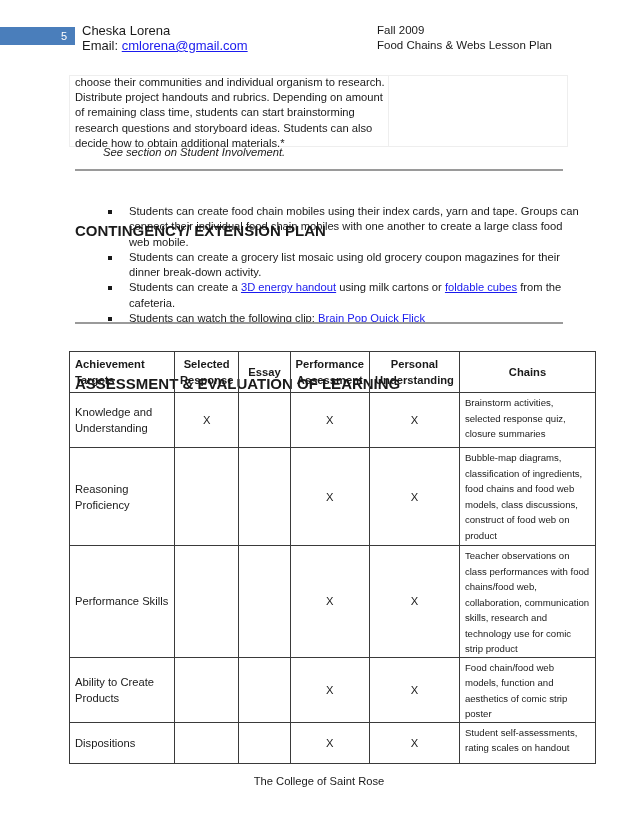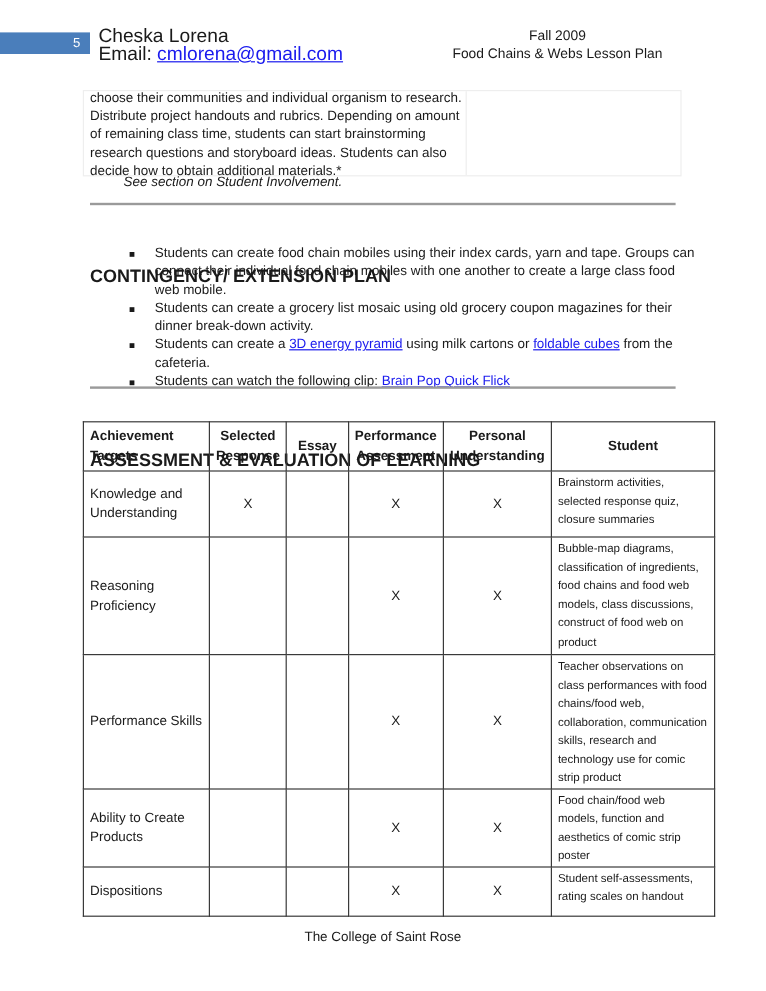--- a/index.html
+++ b/index.html
@@ -1,22 +1,22 @@
 <!DOCTYPE html>
 <html><head>
   <meta charset="utf-8">
   <style>
     html, body { margin: 0; padding: 0; background: #ffffff; }
     body { width: 638px; height: 826px; position: relative; overflow: hidden;
            font-family: "Liberation Sans", sans-serif; color: #1a1a1a; }
     .pgnum { position: absolute; left: 0; top: 27px; width: 75px; height: 18px;
              background: #4a7ebb; color: #fff; font-size: 11px; line-height: 18px;
              text-align: right; box-sizing: border-box; padding-right: 8px; }
-    .hdr-left { position: absolute; left: 82px; top: 23px; font-size: 16px; line-height: 15px; }
-    .hdr-right { position: absolute; right: 86px; top: 23px; font-size: 11.5px; line-height: 15px; text-align: center; }
+    .hdr-left { position: absolute; left: 82px; top: 23px; font-size: 13px; line-height: 15px; }
+    .hdr-right { position: absolute; right: 86px; top: 23px; font-size: 11.5px; line-height: 15px; text-align: left; }
     .hdr-right .plan { font-weight: normal; }
     a, .link { color: #1a1aee; text-decoration: underline; }
 
     .prev-box { position: absolute; left: 69px; top: 75px; width: 499px; height: 72px;
                 border: 1px solid #eeeeee; box-sizing: border-box; }
     .prev-box .divider { position: absolute; left: 318px; top: 0; bottom: 0; border-left: 1px solid #eeeeee; }
     .prev-text { position: absolute; left: 75px; top: 75px; width: 320px; font-size: 11.2px; line-height: 15.2px; }
     .prev-italic { position: absolute; left: 75px; top: 146px; font-size: 11.2px; font-style: italic; margin-left: 28px; }
 
     .rule { position: absolute; left: 75px; width: 488px; border-top: 2px solid #9a9a9a; }
@@ -54,21 +54,21 @@
   </div>
 <div class="prev-text">choose their communities and individual organism to research. Distribute project handouts and rubrics. Depending on amount of remaining class time, students can start brainstorming research questions and storyboard ideas. Students can also decide how to obtain additional materials.*</div>
 <div class="prev-italic">See section on Student Involvement.</div>
 
 <div class="rule" style="top:169px"></div>
 <div class="sec-title" style="top:174px">CONTINGENCY/ EXTENSION PLAN</div>
 
 <ul class="bullets">
   <li><span class="sq"></span><span>Students can create food chain mobiles using their index cards, yarn and tape. Groups can connect their individual food chain mobiles with one another to create a large class food web mobile.</span></li>
   <li><span class="sq"></span><span>Students can create a grocery list mosaic using old grocery coupon magazines for their dinner break-down activity.</span></li>
-  <li><span class="sq"></span><span>Students can create a </span><a class="link">3D energy pyramid</a><span> using milk cartons or </span><a class="link">foldable cubes</a><span> from the cafeteria.</span></li>
+  <li><span class="sq"></span><span>Students can create a </span><a class="link">3D energy handout</a><span> using milk cartons or </span><a class="link">foldable cubes</a><span> from the cafeteria.</span></li>
   <li><span class="sq"></span><span>Students can watch the following clip: </span><a class="link">Brain Pop Quick Flick</a></li>
 </ul>
 
 <div class="rule" style="top:322px"></div>
 <div class="sec-title" style="top:327px">ASSESSMENT &amp; EVALUATION OF LEARNING</div>
 
 <table class="assess">
   <colgroup>
       <col style="width:107px">
       <col style="width:58px">
@@ -77,21 +77,21 @@
       <col style="width:89px">
       <col style="width:142px">
     </colgroup>
   <tbody>
       <tr>
     <th class="left">Achievement Targets</th>
     <th>Selected Response</th>
     <th>Essay</th>
     <th>Performance Assessment</th>
     <th>Personal Understanding</th>
-    <th>Student</th>
+    <th>Chains</th>
   </tr>
   <tr style="height:55px">
     <td>Knowledge and Understanding</td>
     <td class="c">X</td>
     <td class="c"></td>
     <td class="c">X</td>
     <td class="c">X</td>
     <td class="fmt">Brainstorm activities, selected response quiz, closure summaries</td>
   </tr>
   <tr style="height:98px">

